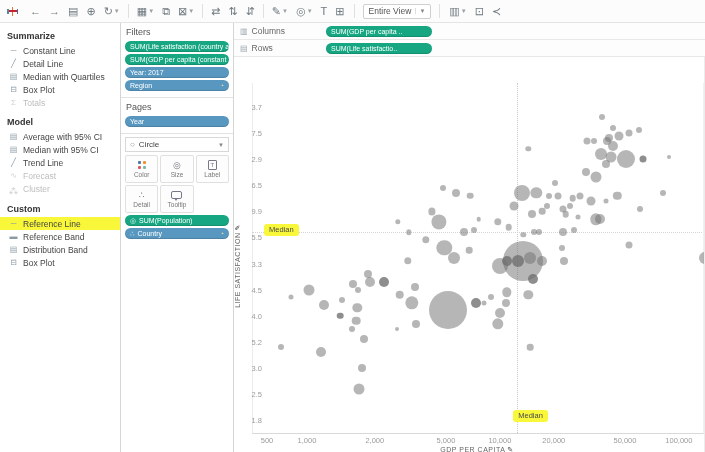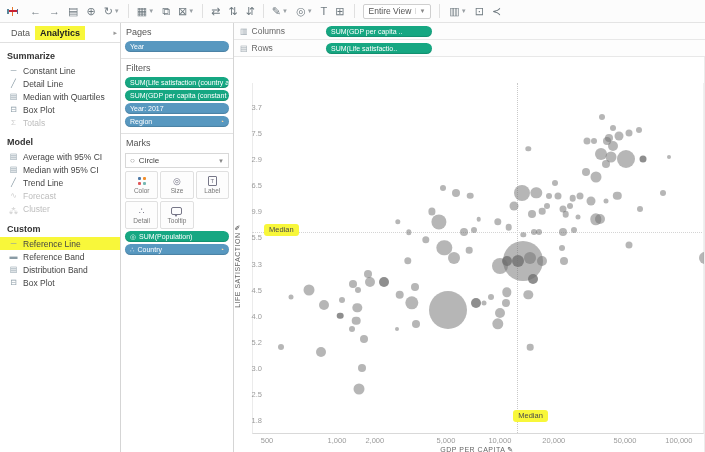--- a/index.html
+++ b/index.html
@@ -160,25 +160,20 @@
         </div>
         <div class="tb-ico">
           <span>≺</span>
         </div>
       </div>
   </div>
 
   <div class="main">
 
     <div class="sidebar">
-      <div class="side-tabs">
-        <div class="side-tab" id="tab-data">Data</div>
-        <div class="side-tab active" id="tab-analytics">Analytics</div>
-        <div class="pinbtn">▸</div>
-      </div>
       <div id="side-sections">
           <div class="side-section-title">Summarize</div>
           <div class="side-item">
             <span class="ig">─</span>
             <span>Constant Line</span>
           </div>
           <div class="side-item">
             <span class="ig">╱</span>
             <span>Detail Line</span>
           </div>
@@ -229,48 +224,47 @@
             <span>Distribution Band</span>
           </div>
           <div class="side-item">
             <span class="ig">⊟</span>
             <span>Box Plot</span>
           </div>
         </div>
     </div>
 
     <div class="shelfpanel">
+      <div class="card">
+        <div class="card-title">Filters</div>
+        <div id="filters-pills">
+            <div class="pill green">
+              <span>SUM(Life satisfaction (country average..</span>
+            </div>
+            <div class="pill green">
+              <span>SUM(GDP per capita (constant 2011 int..</span>
+            </div>
+            <div class="pill blue">
+              <span>Year: 2017</span>
+            </div>
+            <div class="pill blue">
+              <span>Region</span>
+              <span class="badge">◔</span>
+            </div>
+          </div>
+      </div>
       <div class="card">
         <div class="card-title">Pages</div>
         <div id="pages-pills">
             <div class="pill blue">
               <span>Year</span>
             </div>
           </div>
       </div>
-      <div class="card">
-        <div class="card-title">Filters</div>
-        <div id="filters-pills">
-            <div class="pill green">
-              <span>SUM(Life satisfaction (country average..</span>
-            </div>
-            <div class="pill green">
-              <span>SUM(GDP per capita (constant 2011 int..</span>
-            </div>
-            <div class="pill blue">
-              <span>Year: 2017</span>
-            </div>
-            <div class="pill blue">
-              <span>Region</span>
-              <span class="badge">◔</span>
-            </div>
-          </div>
-      </div>
       <div class="card" style="border-bottom:none;flex:1;">
-        <div class="card-title">Marks</div>
         <div class="marks-type">
           <span style="margin-right:4px;color:#888;">○</span>
           <span>Circle</span>
           <span class="caret">▼</span>
         </div>
         <div class="marks-btns" id="marks-btns1">
             <div class="mbtn">
               <span class="micon">
                 <span class="color-dots">
                   <i></i>
@@ -350,21 +344,21 @@
             <div class="ytick" style="left: 4px; top: 254.68px;">4.0</div>
             <div class="ytick" style="left: 4px; top: 228.595px;">4.5</div>
             <div class="ytick" style="left: 4px; top: 202.51px;">3.3</div>
             <div class="ytick" style="left: 4px; top: 176.425px;">5.5</div>
             <div class="ytick" style="left: 4px; top: 150.34px;">9.9</div>
             <div class="ytick" style="left: 4px; top: 124.255px; text-align: right;">6.5</div>
             <div class="ytick" style="left: 4px; top: 98.17px;">2.9</div>
             <div class="ytick" style="left: 4px; top: 72.085px;">7.5</div>
             <div class="ytick" style="left: 4px; top: 46px;">3.7</div>
             <div class="xtick" style="left: 33px;">500</div>
-            <div class="xtick" style="left: 103px;">1,000</div>
+            <div class="xtick" style="left: 73px;">1,000</div>
             <div class="xtick" style="left: 140.769px;">2,000</div>
             <div class="xtick" style="left: 212px;">5,000</div>
             <div class="xtick" style="left: 265.884px;">10,000</div>
             <div class="xtick" style="left: 319.769px;">20,000</div>
             <div class="xtick" style="left: 391px;">50,000</div>
             <div class="xtick" style="left: 444.884px;">100,000</div>
             <div class="refline-v" style="left: 283.231px;"></div>
             <div class="refline-h" style="top: 175.208px;"></div>
             <div class="bubble" style="left: 208.827px; top: 130.863px; width: 6px; height: 6px; background: rgb(110, 110, 110);"></div>
             <div class="bubble" style="left: 222.186px; top: 136.081px; width: 8px; height: 8px; background: rgb(110, 110, 110);"></div>

